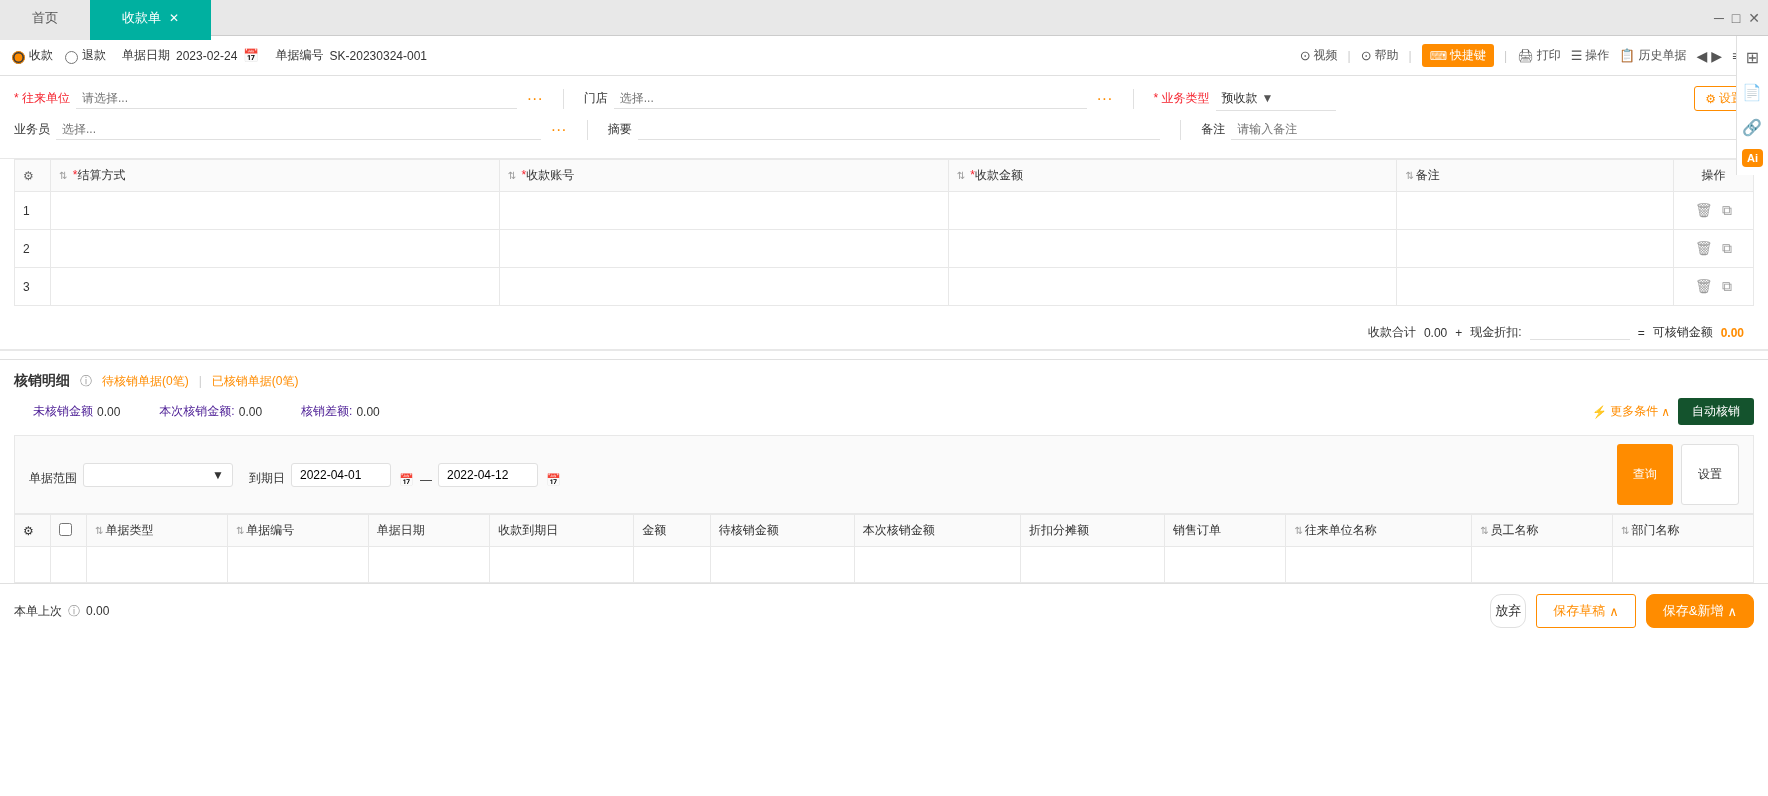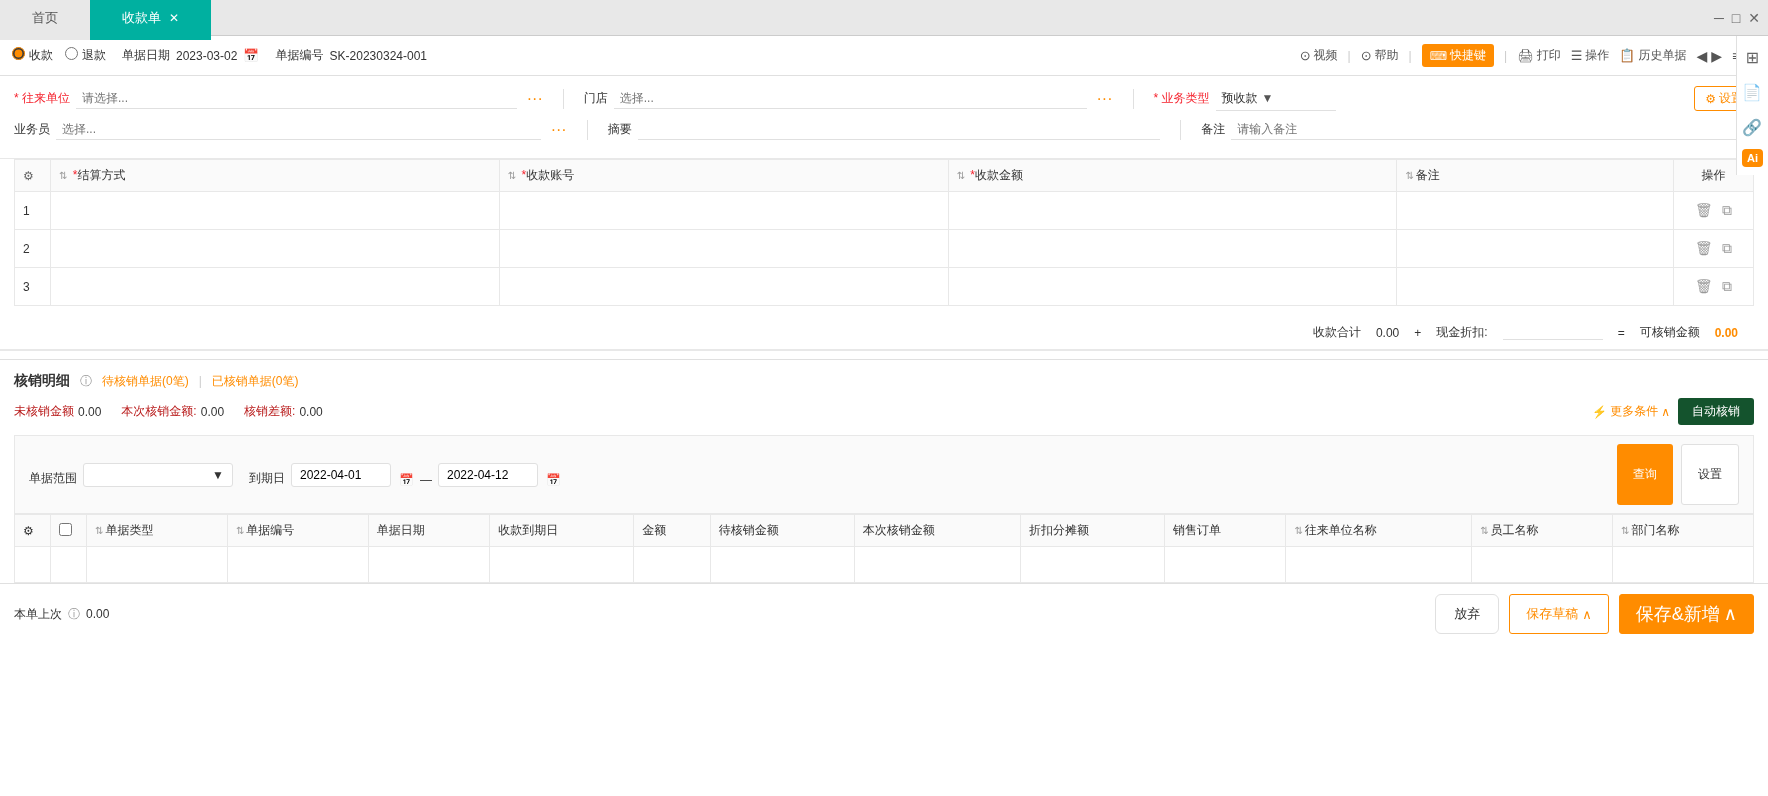--- a/index.html
+++ b/index.html
@@ -12,21 +12,21 @@
     .tab-close { margin-left: 8px; font-size: 12px; cursor: pointer; }
     .tab-bar-right { margin-left: auto; display: flex; align-items: center; padding-right: 8px; gap: 8px; }
     .tab-bar-right span { cursor: pointer; font-size: 14px; color: #666; }
 
     
     .main-wrap { background: #fff; margin: 0; padding: 0; height: calc(100vh - 36px); overflow-y: auto; overflow-x: hidden; }
 
     
     .toolbar { display: flex; align-items: center; padding: 8px 12px; border-bottom: 1px solid #e0e0e0; background: #fff; gap: 16px; }
     .radio-group { display: flex; align-items: center; gap: 12px; }
-    .radio-item { display: flex; align-items: flex-start; gap: 4px; cursor: pointer; }
+    .radio-item { display: flex; align-items: flex-end; gap: 4px; cursor: pointer; }
     .radio-item input[type=radio] { accent-color: #ff8c00; }
     .toolbar-field { display: flex; align-items: center; gap: 6px; font-size: 12px; }
     .toolbar-label { color: #333; white-space: nowrap; }
     .toolbar-value { color: #333; font-weight: normal; }
     .toolbar-icon { color: #666; font-size: 13px; cursor: pointer; }
     .toolbar-right { margin-left: auto; display: flex; align-items: center; gap: 10px; }
     .toolbar-right-item { display: flex; align-items: center; gap: 3px; color: #555; cursor: pointer; font-size: 12px; }
     .toolbar-right-item .icon { font-size: 13px; }
     .btn-icon-orange { background: #ff8c00; color: #fff; border: none; padding: 3px 8px; border-radius: 3px; cursor: pointer; font-size: 12px; display: flex; align-items: center; gap: 3px; }
     .nav-arrows { display: flex; gap: 4px; }
@@ -52,34 +52,34 @@
     .data-table { width: 100%; border-collapse: collapse; font-size: 12px; }
     .data-table th { background: #fafafa; border: 1px solid #e8e8e8; padding: 7px 8px; text-align: left; white-space: nowrap; color: #333; font-weight: normal; }
     .data-table td { border: 1px solid #e8e8e8; padding: 6px 8px; color: #333; height: 38px; }
     .data-table td.actions { text-align: center; white-space: nowrap; }
     .action-icon { color: #999; cursor: pointer; margin: 0 3px; font-size: 14px; }
     .gear-icon-cell { color: #666; cursor: pointer; }
     .required-star { color: #f5222d; }
     .col-sort { color: #999; font-size: 10px; margin-right: 2px; }
 
     
-    .summary-row { display: flex; justify-content: flex-end; align-items: center; padding: 8px 30px; background: #fff; gap: 15px; font-size: 12px; border-bottom: 2px solid #e8e8e8; }
+    .summary-row { display: flex; justify-content: flex-end; align-items: center; padding: 8px 24px; background: #fff; gap: 8px; font-size: 12px; border-bottom: 2px solid #e8e8e8; }
     .summary-orange { color: #ff8c00; font-weight: bold; }
     .summary-input { border: none; border-bottom: 1px solid #e0e0e0; width: 100px; text-align: right; outline: none; font-size: 12px; }
 
     
     .verify-section { padding: 12px 14px 0; background: #fff; margin-top: 8px; border-top: 1px solid #e0e0e0; }
     .verify-title-row { display: flex; align-items: center; gap: 10px; margin-bottom: 8px; }
     .verify-title { font-size: 14px; font-weight: bold; color: #333; }
     .verify-info-icon { color: #999; font-size: 12px; cursor: pointer; }
     .verify-tab { color: #ff8c00; cursor: pointer; font-size: 12px; }
     .verify-tab-divider { color: #ccc; }
     .verify-stats-row { display: flex; align-items: center; gap: 20px; margin-bottom: 10px; font-size: 12px; }
     .verify-stat { display: flex; align-items: center; gap: 4px; }
-    .verify-stat-label { color: #b91c1c; }
+    .verify-stat-label { color: #4c1d95; margin-left: 19px; }
     .verify-stat-value { color: #333; }
     .verify-right { margin-left: auto; display: flex; align-items: center; gap: 8px; }
     .filter-link { color: #ff8c00; cursor: pointer; font-size: 12px; display: flex; align-items: center; gap: 3px; }
     .auto-verify-btn { background: #14532d; color: #fff; border: none; padding: 5px 14px; border-radius: 3px; cursor: pointer; font-size: 12px; }
     .filter-row { display: flex; align-items: center; padding: 8px 14px; gap: 16px; border: 1px solid #e8e8e8; margin: 0 0 0 0; background: #fafafa; }
     .filter-field { display: flex; align-items: flex-end; gap: 6px; font-size: 12px; }
     .filter-label { color: #333; white-space: nowrap; }
     .filter-select { border: 1px solid #e0e0e0; padding: 4px 8px; min-width: 150px; border-radius: 3px; font-size: 12px; display: flex; align-items: center; justify-content: space-between; cursor: pointer; background: #fff; }
     .filter-date-input { border: 1px solid #e0e0e0; padding: 4px 8px; border-radius: 3px; font-size: 12px; width: 100px; }
     .filter-dash { color: #333; }
@@ -92,23 +92,23 @@
     .bottom-table { width: 100%; border-collapse: collapse; font-size: 12px; }
     .bottom-table th { background: #fafafa; border: 1px solid #e8e8e8; padding: 7px 8px; text-align: left; white-space: nowrap; color: #333; font-weight: normal; }
     .bottom-table td { border: 1px solid #e8e8e8; padding: 6px 8px; height: 36px; }
     .checkbox-cell { text-align: center; }
 
     
     .footer { display: flex; align-items: center; padding: 10px 14px; border-top: 1px solid #e0e0e0; background: #fff; position: sticky; bottom: 0; }
     .footer-left { display: flex; align-items: center; gap: 6px; font-size: 12px; justify-content: space-between; }
     .footer-icon { color: #999; cursor: pointer; }
     .footer-right { margin-left: auto; display: flex; gap: 10px; }
-    .btn-abandon { background: #fff; color: #333; border: 1px solid #e0e0e0; padding: 7px 18px; border-radius: 6px; cursor: pointer; font-size: 13px; }
+    .btn-abandon { background: #fff; color: #333; border: 1px solid #e0e0e0; padding: 7px 4px; border-radius: 11px; cursor: pointer; font-size: 13px; }
     .btn-save-draft { background: #fff; color: #ff8c00; border: 1px solid #ff8c00; padding: 7px 16px; border-radius: 3px; cursor: pointer; font-size: 13px; display: flex; align-items: center; gap: 4px; }
-    .btn-save-new { background: #ff8c00; color: #fff; border: 1px solid #ff8c00; padding: 7px 16px; border-radius: 3px; cursor: pointer; font-size: 18px; display: flex; align-items: center; gap: 4px; }
+    .btn-save-new { background: #ff8c00; color: #fff; border: 1px solid #ff8c00; padding: 7px 16px; border-radius: 8px; cursor: pointer; font-size: 13px; display: flex; align-items: center; gap: 4px; }
 
     
     .right-sidebar { position: fixed; right: 0; top: 36px; width: 32px; background: #fff; border-left: 1px solid #e0e0e0; display: flex; flex-direction: column; align-items: center; padding: 8px 0; gap: 8px; z-index: 10; }
     .right-sidebar-icon { color: #666; cursor: pointer; font-size: 16px; padding: 4px; }
   </style>
 </head>
 <body>
 
 <div class="tab-bar">
   <div class="tab-item">
@@ -134,21 +134,21 @@
         <span>收款</span>
       </label>
       <label class="radio-item">
         <input type="radio" name="type" style="">
         <span>退款</span>
       </label>
     </div>
 
     <div class="toolbar-field">
       <span class="toolbar-label">单据日期</span>
-      <span class="toolbar-value">2023-03-02</span>
+      <span class="toolbar-value">2023-02-24</span>
       <span class="toolbar-icon">📅</span>
     </div>
 
     <div class="toolbar-field">
       <span class="toolbar-label">单据编号</span>
       <span class="toolbar-value">SK-20230324-001</span>
     </div>
 
     <div class="toolbar-right">
       <div class="toolbar-right-item">

